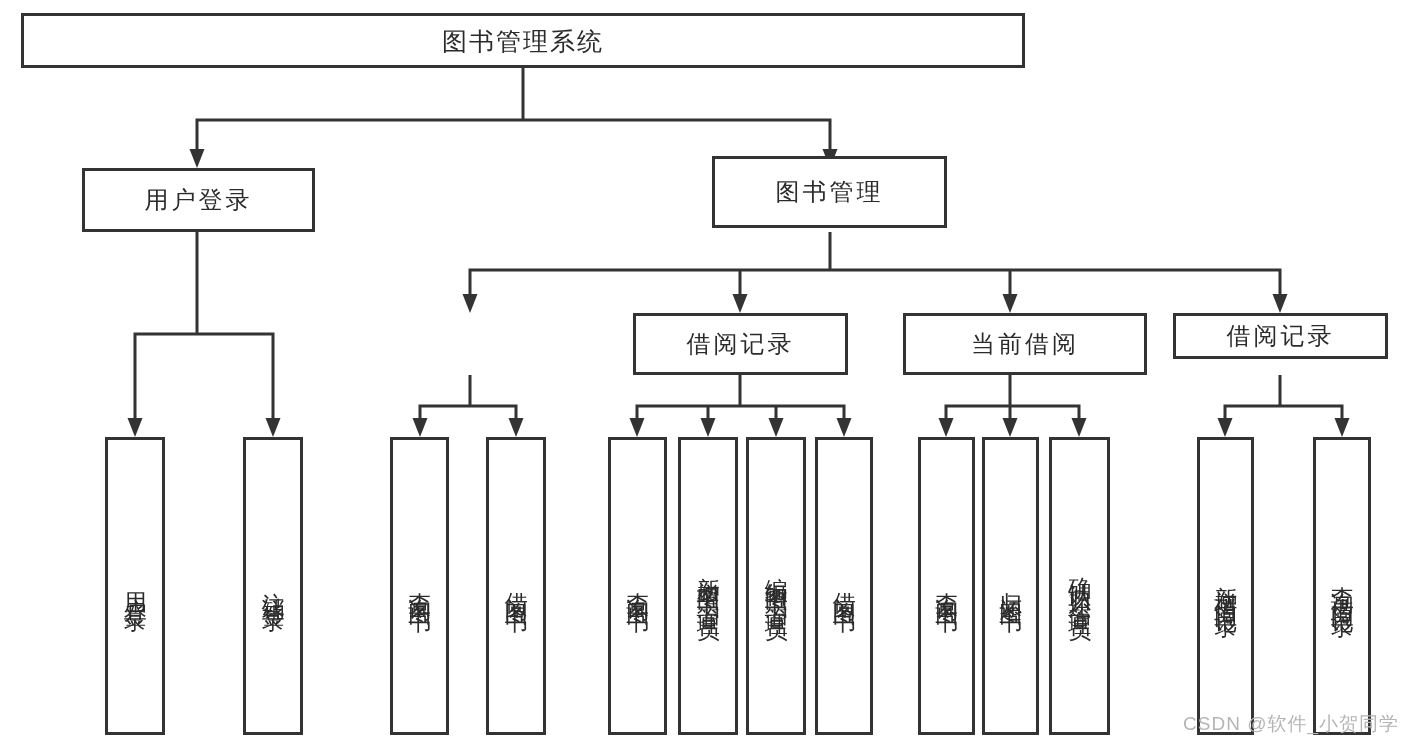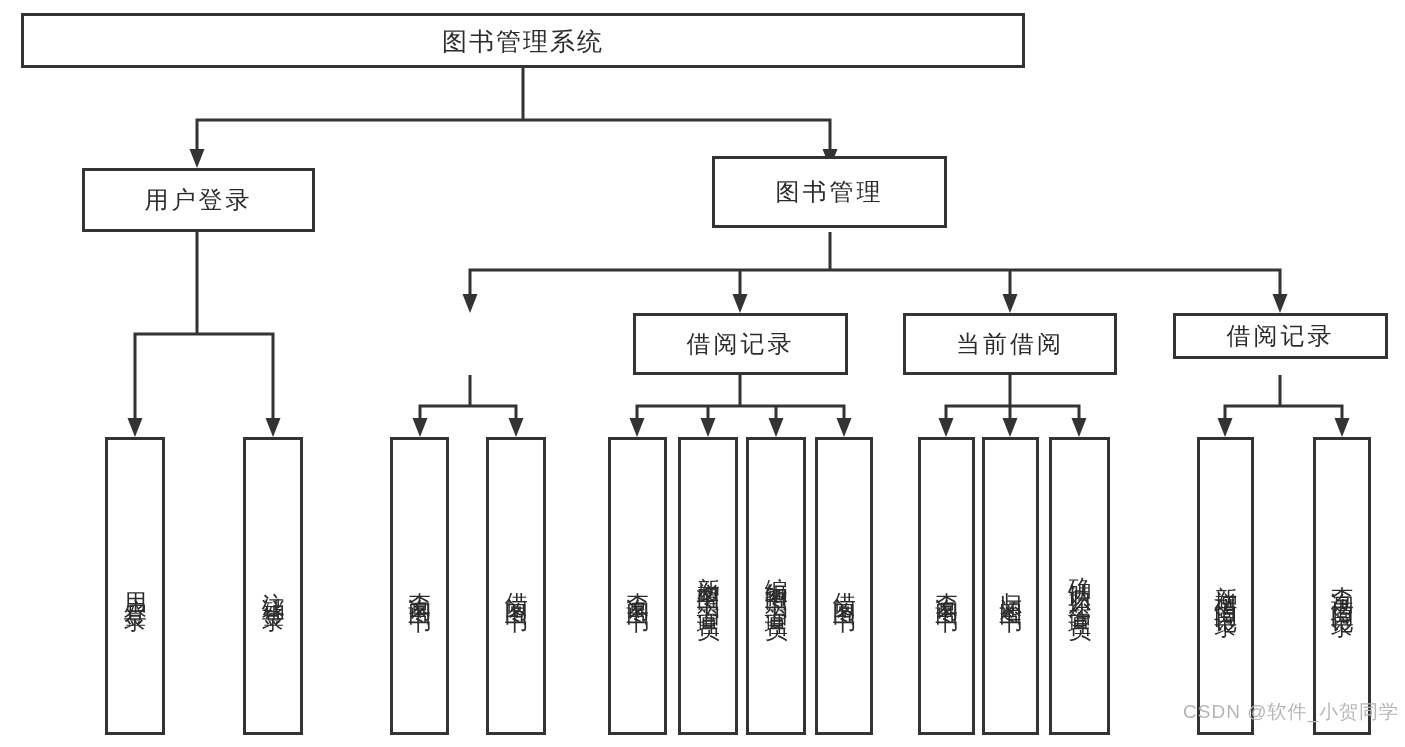--- a/index.html
+++ b/index.html
@@ -38,21 +38,21 @@
     writing-mode: vertical-rl;
     text-orientation: mixed;
     font-size: 23px;
     letter-spacing: 6px;
     line-height: 1.1;
     white-space: nowrap;
   }
   .watermark {
     position: absolute;
     right: 6px;
-    bottom: 22px;
+    bottom: 10px;
     font-size: 19px;
     letter-spacing: 1px;
     color: #b5b5b5;
     white-space: nowrap;
     z-index: 5;
   }
 </style>
 </head>
 <body>
 
@@ -98,21 +98,21 @@
   <div class="box" style="left:82px;top:168px;width:233px;height:64px">
     <span class="h-label">用户登录</span>
   </div>
   <div class="box" style="left:712px;top:156px;width:235px;height:72px">
     <span class="h-label">图书管理</span>
   </div>
 
   <div class="box" style="left:633px;top:313px;width:215px;height:62px">
     <span class="h-label">借阅记录</span>
   </div>
-  <div class="box" style="left:903px;top:313px;width:214px;height:62px">
+  <div class="box" style="left:903px;top:313px;width:244px;height:62px">
     <span class="h-label">当前借阅</span>
   </div>
   <div class="box" style="left:1173px;top:313px;width:215px;height:46px">
     <span class="h-label">借阅记录</span>
   </div>
 
   <div class="box" style="left:105px;top:437px;width:60px;height:298px">
     <span class="v-label">用户登录</span>
   </div>
   <div class="box" style="left:243px;top:437px;width:60px;height:298px">

